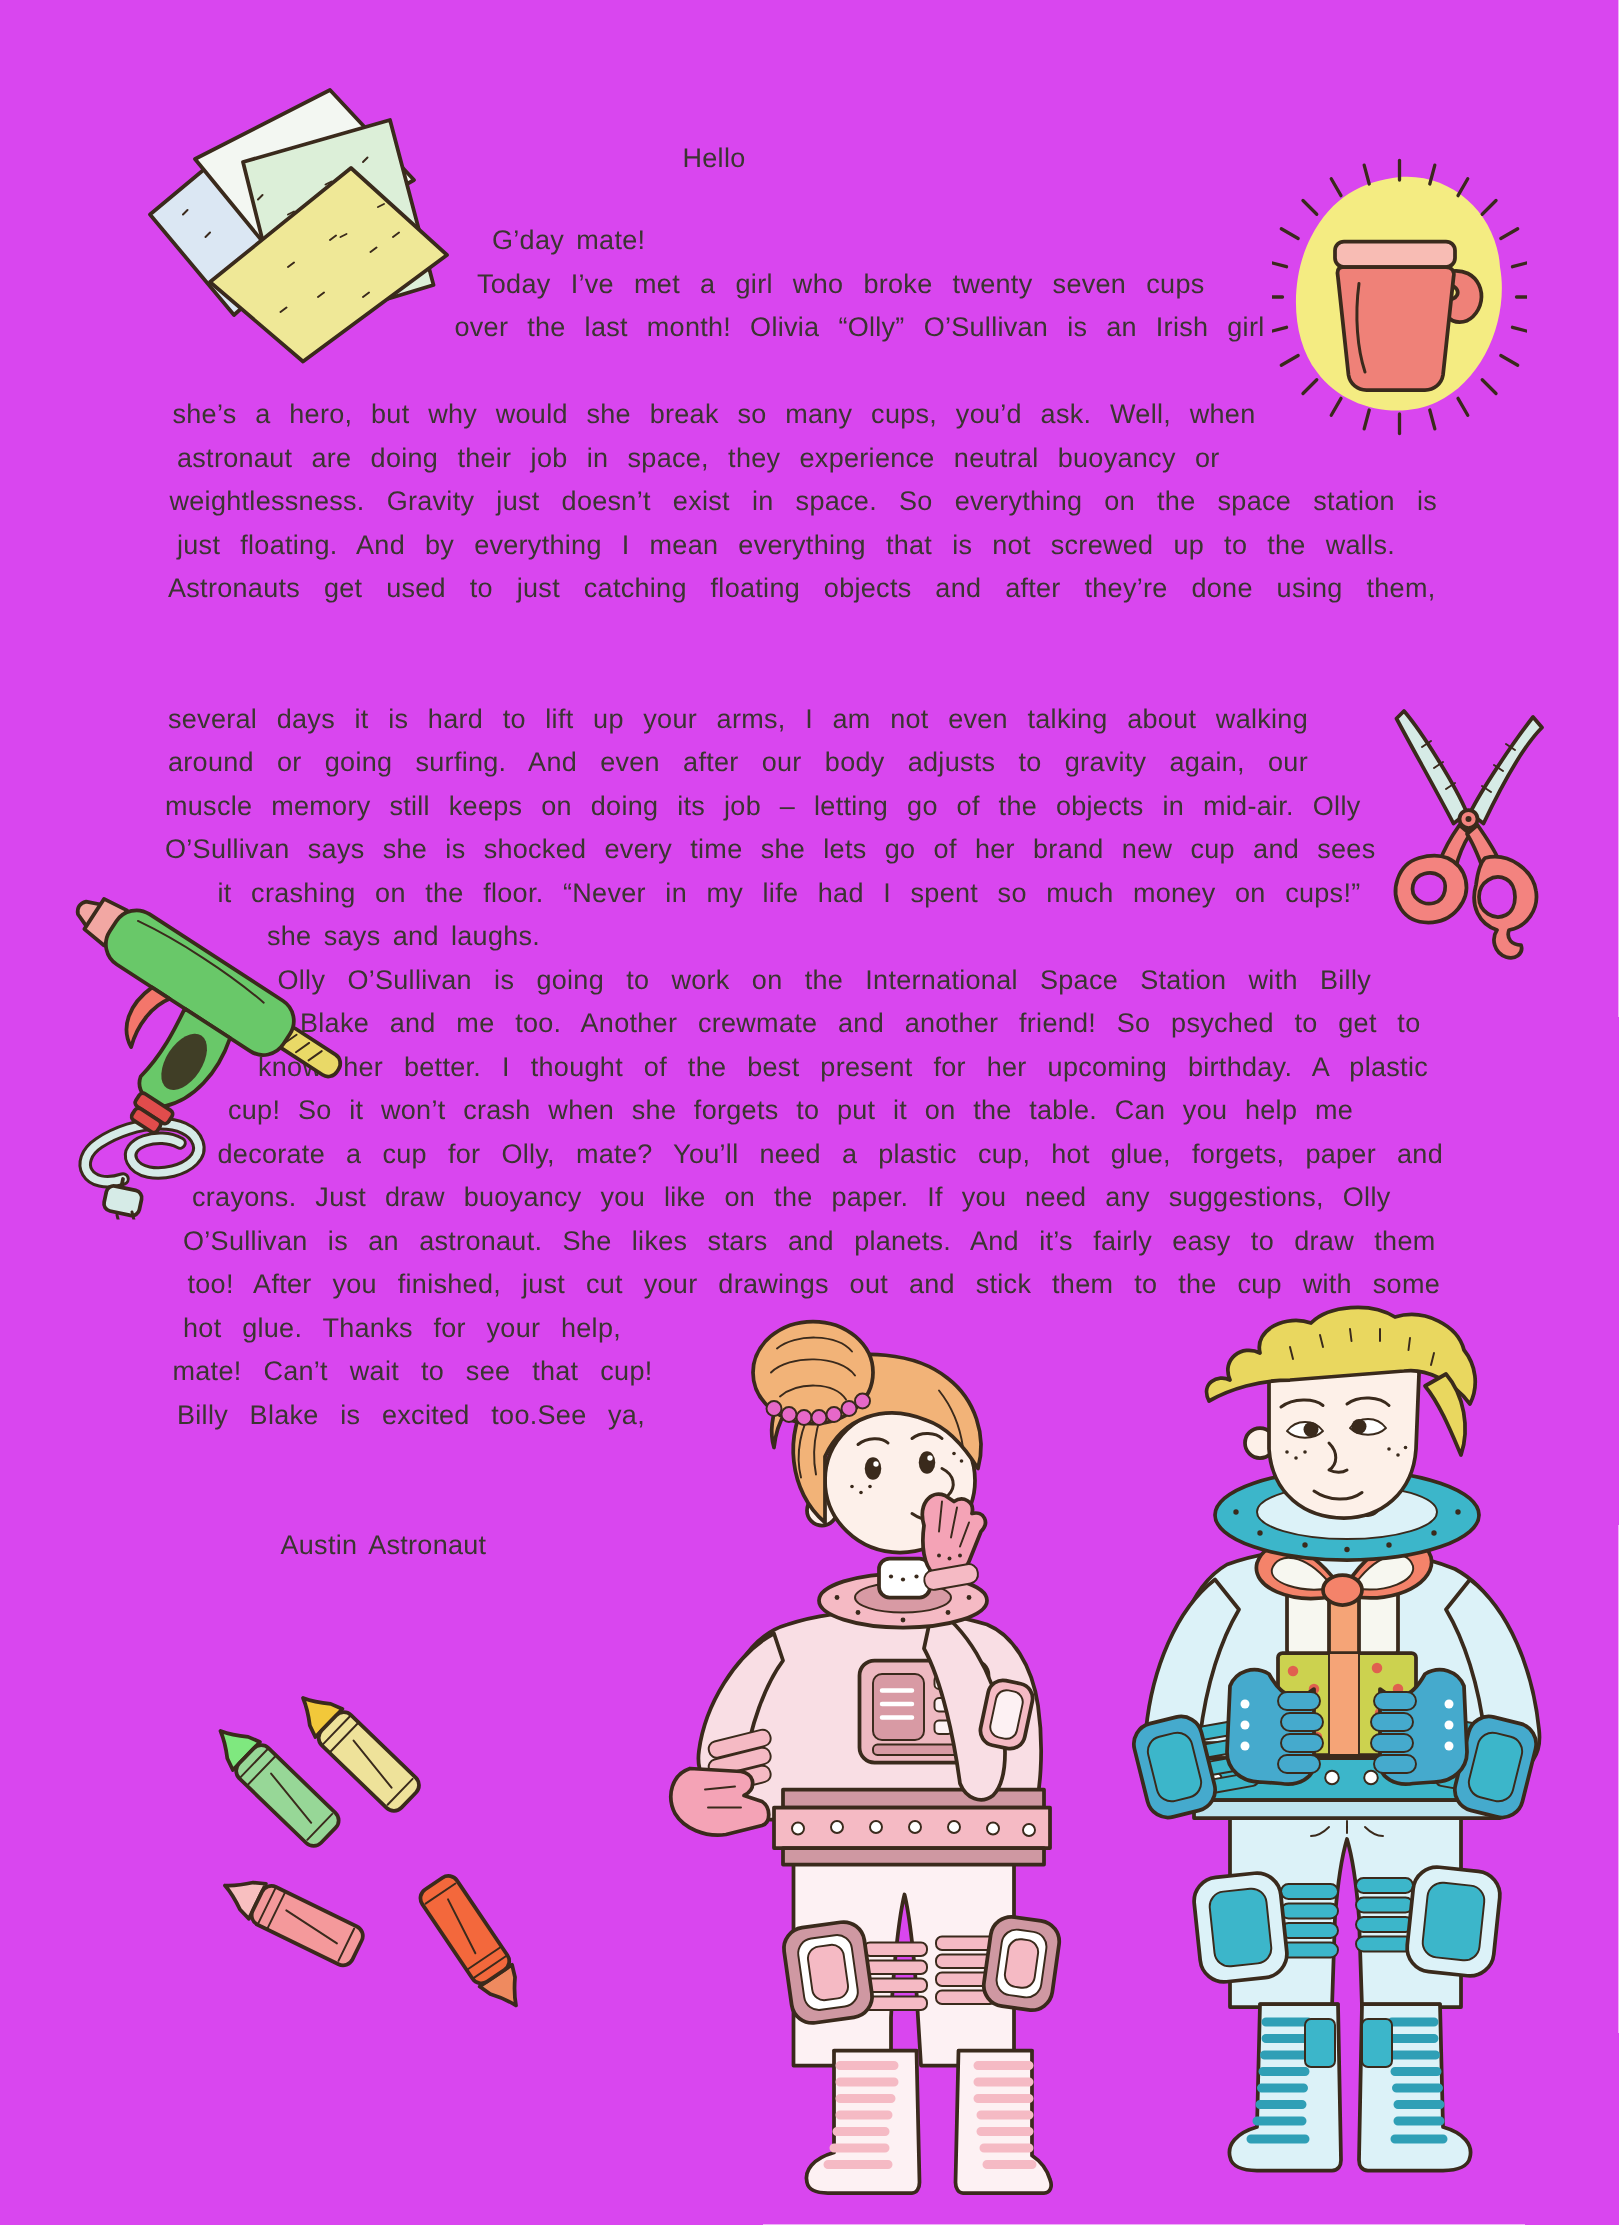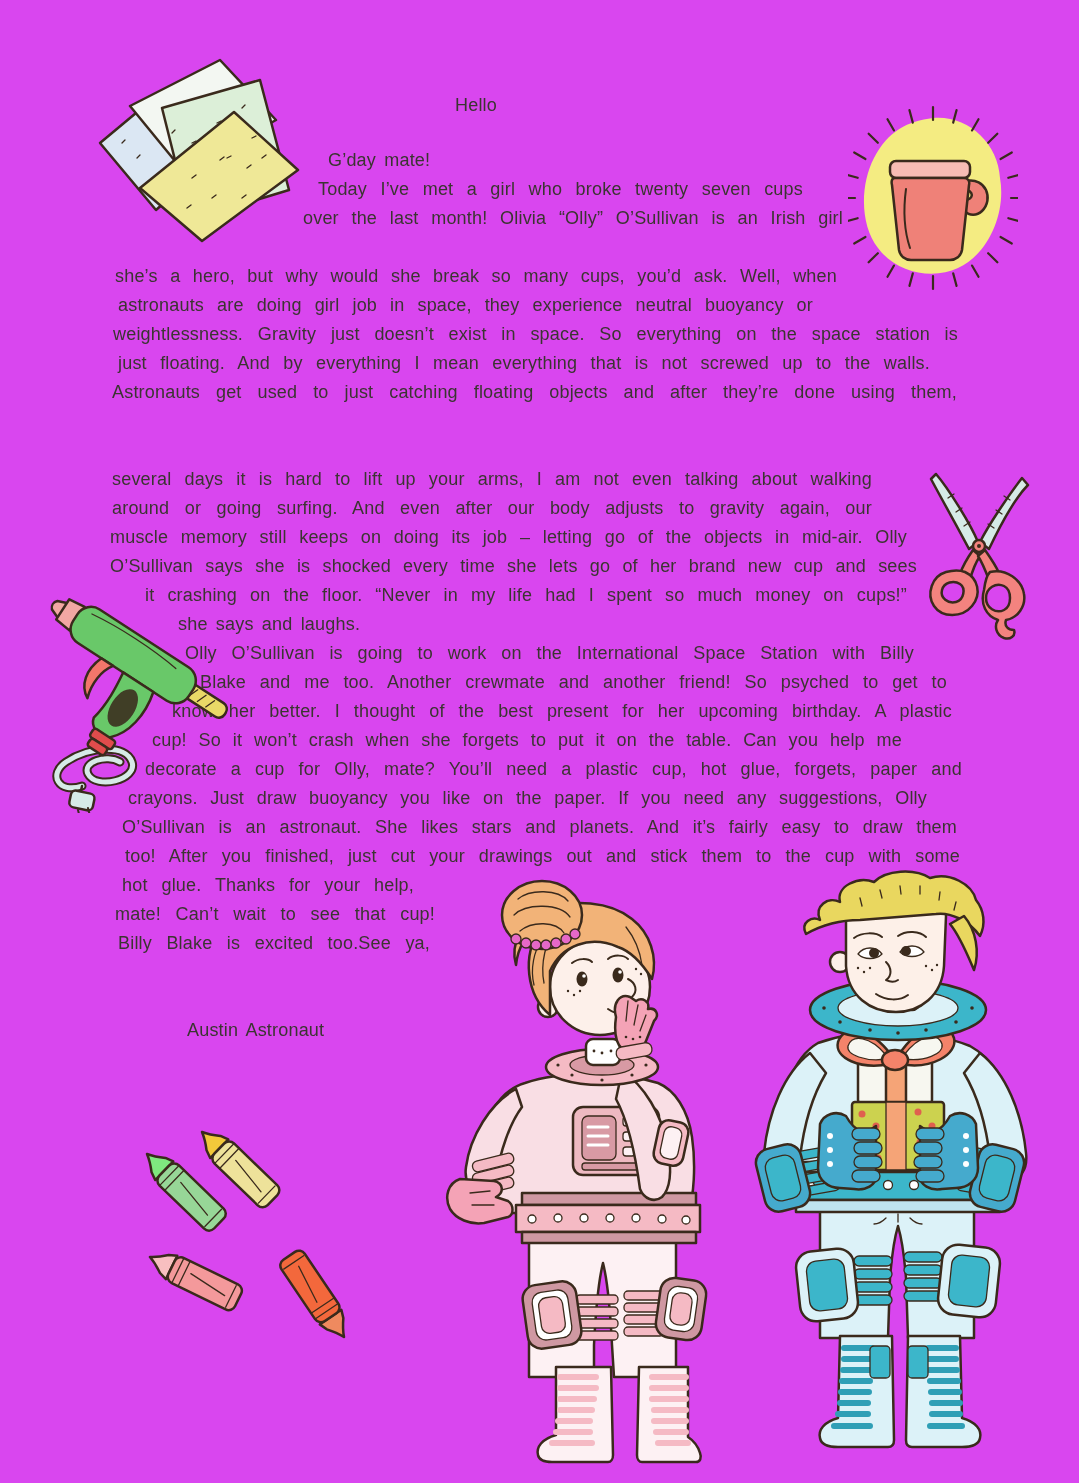--- a/index.html
+++ b/index.html
@@ -17,21 +17,21 @@
 <body>
 
 <div id="page">
 
   <div class="ln" style="left:455px;top:93px;">Hello</div>
 
   <div class="ln" style="left:328px;top:148px;">G’day mate!</div>
   <div class="ln j" style="left:318px;top:177px;width:485px;">Today I’ve met a girl who broke twenty seven cups</div>
   <div class="ln j" style="left:303px;top:206px;width:540px;">over the last month! Olivia “Olly” O’Sullivan is an Irish girl</div>
   <div class="ln j" style="left:115px;top:264px;width:722px;">she’s a hero, but why would she break so many cups, you’d ask. Well, when</div>
-  <div class="ln j" style="left:118px;top:293px;width:695px;">astronauts are doing girl job in space, they experience neutral buoyancy or</div>
+  <div class="ln j" style="left:118px;top:293px;width:695px;">astronaut are doing their job in space, they experience neutral buoyancy or</div>
   <div class="ln j" style="left:118px;top:351px;width:812px;">just floating. And by everything I mean everything that is not screwed up to the walls.</div>
   <div class="ln j" style="left:113px;top:322px;width:845px;">weightlessness. Gravity just doesn’t exist in space. So everything on the space station is</div>
   <div class="ln j" style="left:112px;top:380px;width:845px;">Astronauts get used to just catching floating objects and after they’re done using them,</div>
   <div class="ln j" style="left:112px;top:467px;width:760px;">several days it is hard to lift up your arms, I am not even talking about walking</div>
   <div class="ln j" style="left:112px;top:496px;width:760px;">around or going surfing.  And even after our body adjusts to gravity again, our</div>
   <div class="ln j" style="left:110px;top:525px;width:797px;">muscle memory still keeps on doing its job – letting go of the objects in mid-air. Olly</div>
   <div class="ln j" style="left:110px;top:554px;width:807px;">O’Sullivan says she is shocked every time she lets go of her brand new cup and sees</div>
   <div class="ln j" style="left:145px;top:583px;width:762px;">it crashing on the floor. “Never in my life had I spent so much money on cups!”</div>
   <div class="ln" style="left:178px;top:612px;">she says and laughs.</div>
   <div class="ln j" style="left:185px;top:641px;width:729px;">Olly O’Sullivan is going to work on the International Space Station with Billy</div>

